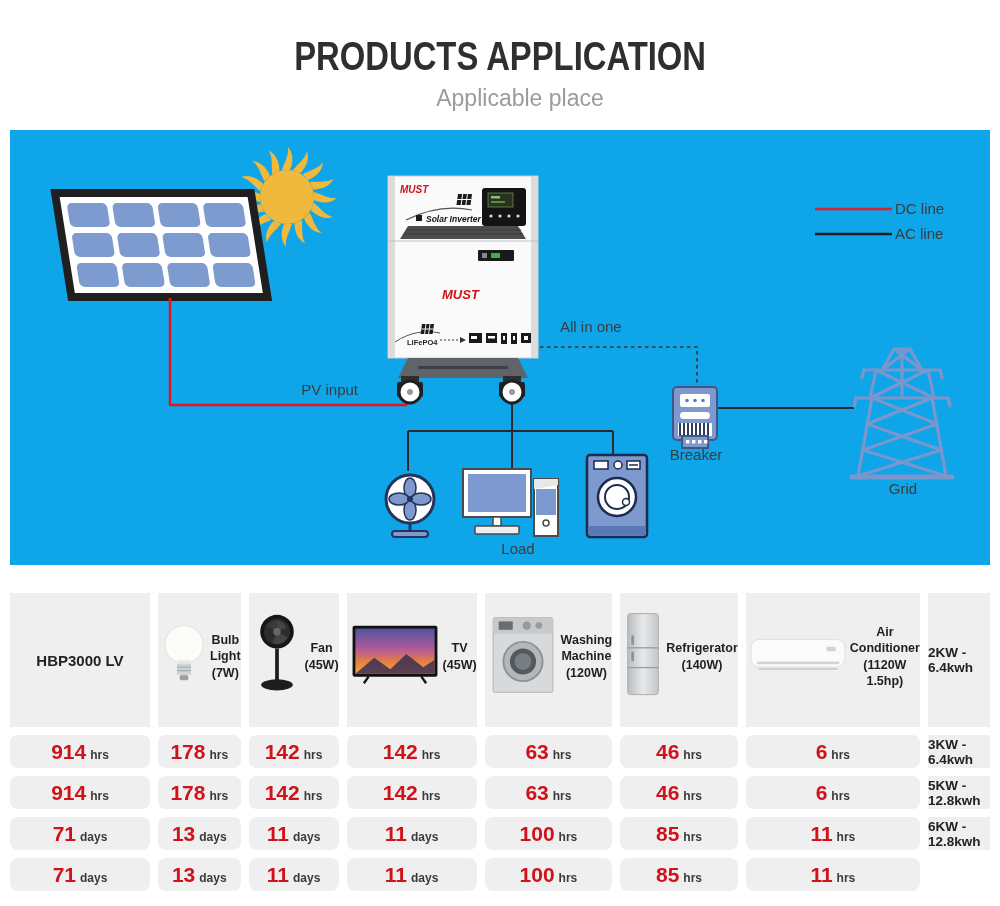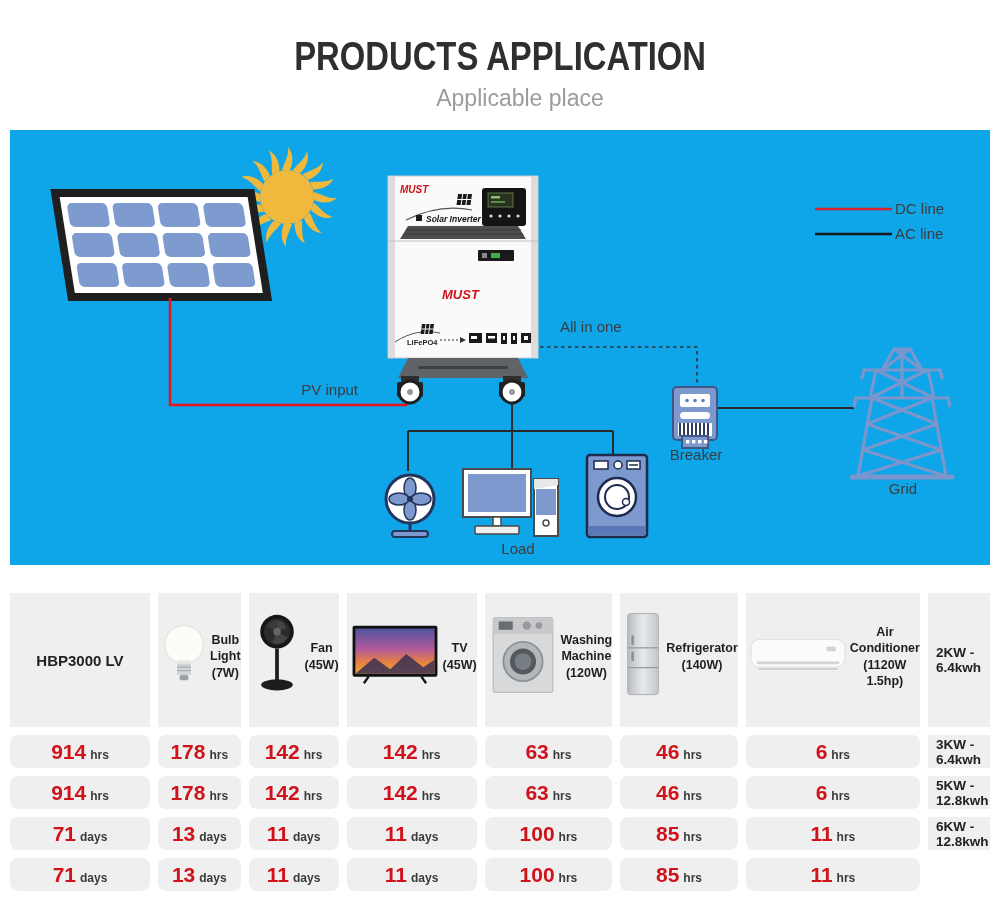--- a/index.html
+++ b/index.html
@@ -21,21 +21,21 @@
   .lbl-dc{left:885px;top:71px;}
   .lbl-ac{left:885px;top:96px;}
   
   .tbl{position:absolute;left:10px;top:593px;width:980px;display:grid;
     grid-template-columns:140px repeat(7,1fr);grid-template-rows:134px repeat(4,33px);gap:8px;background:#fff;}
   .cell{background:#efefef;}
   .model-cell{display:flex;align-items:center;justify-content:center;font-size:15px;font-weight:700;color:#222;}
   .hcell{display:flex;flex-direction:row;align-items:center;justify-content:flex-end;padding-bottom:7px;}
   .img-box{height:92px;display:flex;align-items:center;justify-content:center;margin-bottom:4px;}
   .col-label{font-size:12.5px;font-weight:700;color:#1f1f1f;text-align:center;line-height:1.3;}
-  .rcell{display:flex;align-items:center;justify-content:center;font-size:13.5px;font-weight:700;color:#222;padding-left:8px;}
+  .rcell{display:flex;align-items:center;justify-content:center;font-size:13.5px;font-weight:700;color:#222;}
   .vcell{display:flex;align-items:center;justify-content:center;border-radius:8px;}
   .vwrap{display:flex;align-items:baseline;}
   .num{font-size:21px;font-weight:800;color:var(--accent,#d0121a);}
   .unit{font-size:12px;font-weight:700;color:#3a3a3a;margin-left:4px;}
 </style>
 </head>
 <body>
 
 <div class="hdr">
   <div class="title">PRODUCTS APPLICATION</div>

